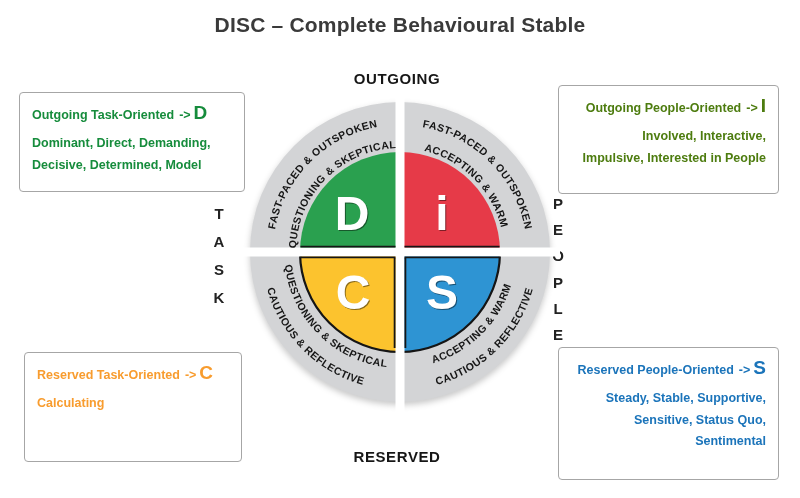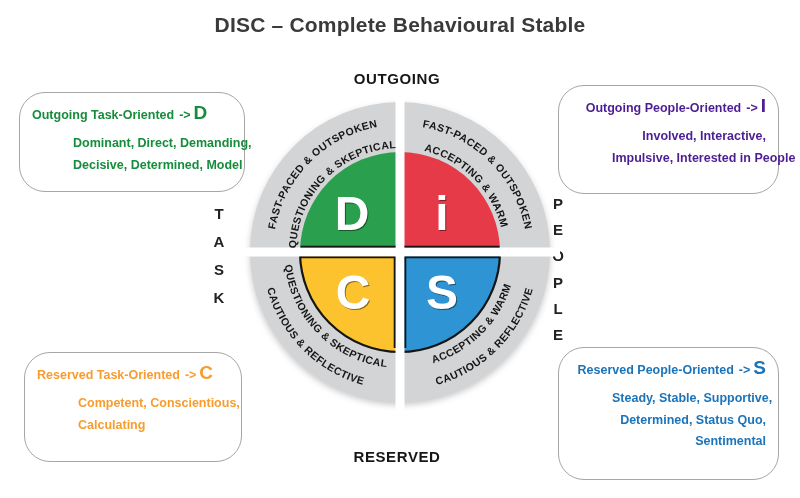--- a/index.html
+++ b/index.html
@@ -35,35 +35,35 @@
   }
   .wheel-letter {
     font-size:48px; font-weight:bold; fill:#ffffff;
     filter:drop-shadow(1px 1.5px 0px rgba(0,0,0,0.45));
   }
   .edge-line { stroke:#151515; stroke-width:1.8; fill:none; }
   .edge-arc  { stroke:#151515; stroke-width:2.2; fill:none; }
 
   .info-box {
     position:absolute; background:#ffffff; border:1.3px solid #a6a6a6;
-    border-radius:26px; padding:10px 12px; box-sizing:border-box;
+    border-radius:4px; padding:10px 12px; box-sizing:border-box;
   }
   .box-tl { left:19px;  top:92px;  width:226px; height:100px; }
   .box-tr { left:558px; top:85px;  width:221px; height:109px; text-align:right; }
   .box-bl { left:24px;  top:352px; width:218px; height:110px; }
   .box-br { left:558px; top:347px; width:221px; height:133px; text-align:right; }
 
   .box-heading { font-size:12.5px; font-weight:bold; white-space:nowrap; line-height:19px; }
   .box-heading .arrow { margin-left:5px; }
   .box-heading .letter-big { font-size:19px; margin-left:3px; }
   .traits { margin-top:8px; font-size:12.5px; font-weight:bold; line-height:21.5px; }
-  .trait-line { display:block; white-space:nowrap;margin-left:41px; }
+  .trait-line { display:block; white-space:nowrap; }
 
   .c-green  { color:#168c3c; }
-  .c-red    { color:#4c1d95; }
+  .c-red    { color:#4d7c0f; }
   .c-orange { color:#f89c2e; }
   .c-blue   { color:#1b74ba; }
 </style>
 </head>
 <body>
 
 <div class="stage">
 
   <div class="title">DISC – Complete Behavioural Stable</div>
 
@@ -169,29 +169,28 @@
       <span class="trait-line">Involved, Interactive,</span>
       <span class="trait-line">Impulsive, Interested in People</span>
     </div>
   </div>
 
   <div class="info-box box-bl c-orange">
     <div class="box-heading">
       <span>Reserved Task-Oriented</span><span class="arrow">-&gt;</span><span class="letter-big">C</span>
     </div>
     <div class="traits">
-      <span class="trait-line">Competent, Conscientious,</span>
       <span class="trait-line">Calculating</span>
     </div>
   </div>
 
   <div class="info-box box-br c-blue">
     <div class="box-heading">
       <span>Reserved People-Oriented</span><span class="arrow">-&gt;</span><span class="letter-big">S</span>
     </div>
     <div class="traits">
       <span class="trait-line">Steady, Stable, Supportive,</span>
-      <span class="trait-line">Determined, Status Quo,</span>
+      <span class="trait-line">Sensitive, Status Quo,</span>
       <span class="trait-line">Sentimental</span>
     </div>
   </div>
 
 </div>
 
 </body></html>

